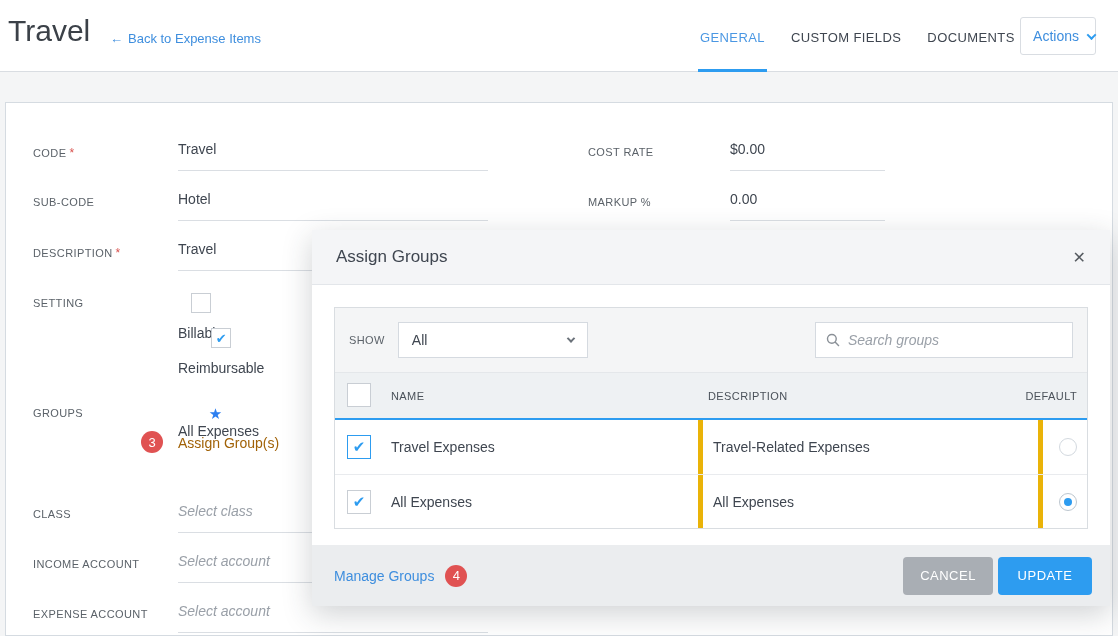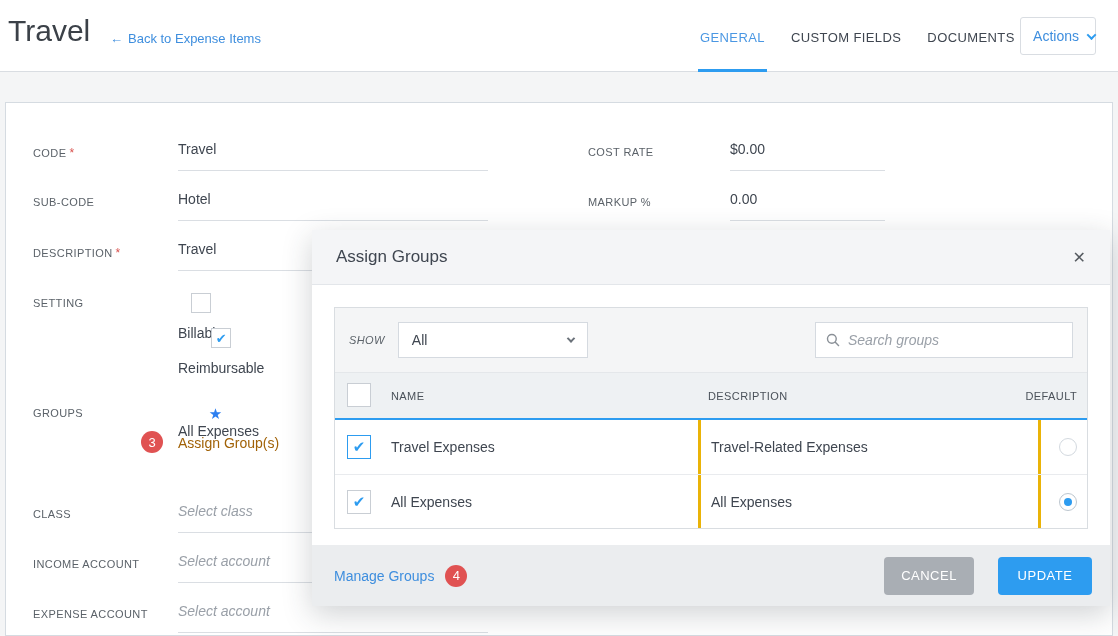--- a/index.html
+++ b/index.html
@@ -52,52 +52,52 @@
   .modal { position:absolute; left:312px; top:230px; width:798px; height:376px; background:#fff;
            box-shadow:0 8px 28px rgba(40,50,60,.22); z-index:10; }
   .modal-header { height:55px; background:#f4f5f7; border-bottom:1px solid #e3e6ea; display:flex;
                   align-items:center; justify-content:space-between; padding:0 24px; }
   .modal-title { font-size:17px; color:#3f4650; }
   .modal-close { font-size:16px; color:#555a60; cursor:pointer; }
   .modal-body { padding:22px; }
   .tbl { border:1px solid #d9dde1; width:754px; }
   .filter-bar { height:65px; background:#f4f5f6; display:flex; align-items:center; padding:0 14px;
                 border-bottom:1px solid #e4e7ea; }
-  .show-label { font-size:11px; color:#5b6269; letter-spacing:.4px; margin-right:13px;font-style:italic; }
+  .show-label { font-size:11px; color:#5b6269; letter-spacing:.4px; margin-right:13px; }
   .select { width:190px; height:36px; background:#fff; border:1px solid #d5dae0; display:flex;
             align-items:center; justify-content:space-between; padding:0 13px; font-size:14px;
             color:#3f4650; cursor:pointer; }
   .search-box { margin-left:auto; width:258px; height:36px; background:#fff; border:1px solid #d5dae0;
                 display:flex; align-items:center; padding:0 10px; gap:8px; }
   .search-box input { border:none; outline:none; flex:1; font-size:14px; font-style:italic;
                       color:#3f4650; font-family:"Liberation Sans", sans-serif; background:transparent; }
   .search-box input::placeholder { color:#9aa0a8; font-style:italic; }
 
   .thead { display:flex; align-items:center; height:47px; background:#eef1f3;
            border-bottom:2px solid #2d9cf0; font-size:11px; color:#4a5159; letter-spacing:.4px; }
   .trow { display:flex; align-items:center; height:54px; font-size:14px; color:#3f4650; background:#fff; }
   .trow + .trow { border-top:1px solid #e9ebee; }
   .c-check { width:46px; padding-left:12px; }
   .c-name { flex:1; padding-left:10px; }
   .c-desc { width:340px; padding-left:10px; }
   .c-def  { width:49px; padding-right:10px; text-align:right; display:flex; justify-content:flex-end; }
   .trow .c-desc, .trow .c-def { align-self:stretch; display:flex; align-items:center;
-                                border-left:3px solid #eab308; }
+                                border-left:5px solid #eab308; }
 
   .radio { width:18px; height:18px; border-radius:50%; border:1px solid #d3d9df; background:#fff;
            position:relative; cursor:pointer; }
   .radio.on { border-color:#bcc6cf; }
   .radio.on::after { content:''; position:absolute; left:4px; top:4px; width:8px; height:8px;
                      border-radius:50%; background:#2d9cf0; }
 
   .modal-footer { position:absolute; left:0; bottom:0; width:798px; height:61px; background:#ebedef;
                   display:flex; align-items:center; padding:0 18px 0 22px; }
   .manage-link { font-size:14px; color:#3e8ede; cursor:pointer; }
   .modal-footer .badge { margin-left:11px; }
-  .btns { margin-left:auto; display:flex; gap:24px; }
+  .btns { margin-left:auto; display:flex; gap:5px; }
   .btn { height:38px; border:none; border-radius:4px; color:#fff; font-size:13px; letter-spacing:.5px;
          font-family:"Liberation Sans", sans-serif; cursor:pointer; }
   .btn.cancel { width:90px; background:#a9aeb4; }
   .btn.update { width:94px; background:#2d9cf0; }
 
   .search-icon svg { display:block; }
 </style>
 </head>
 <body>
 

